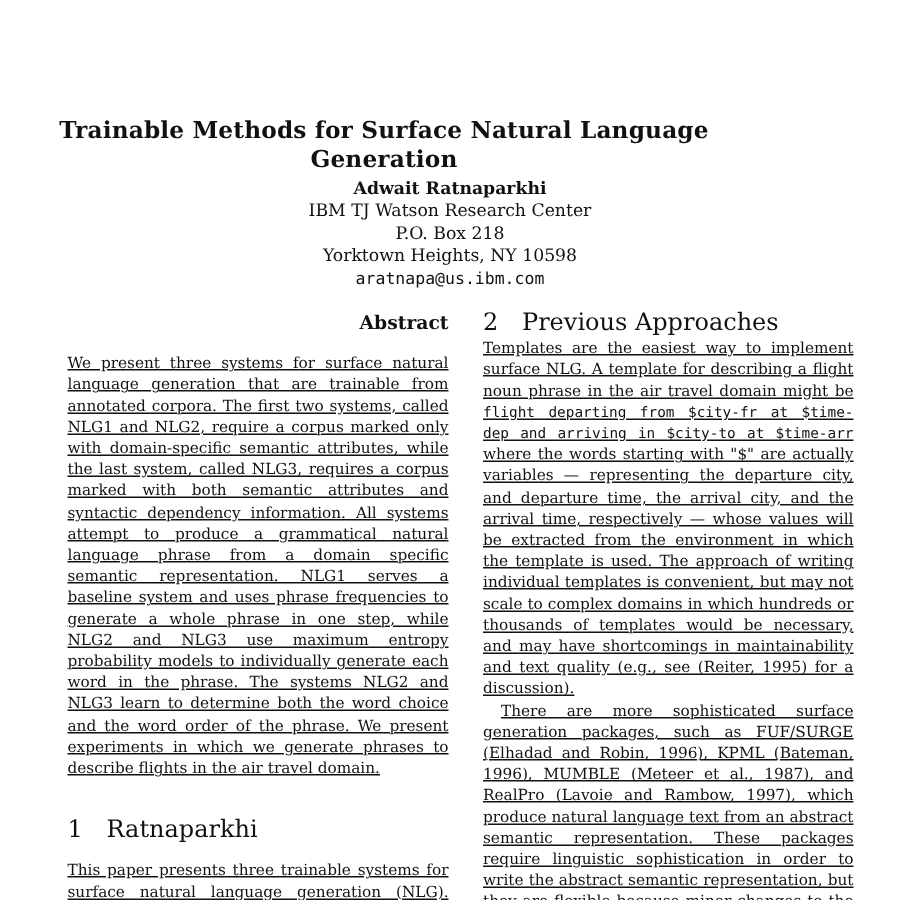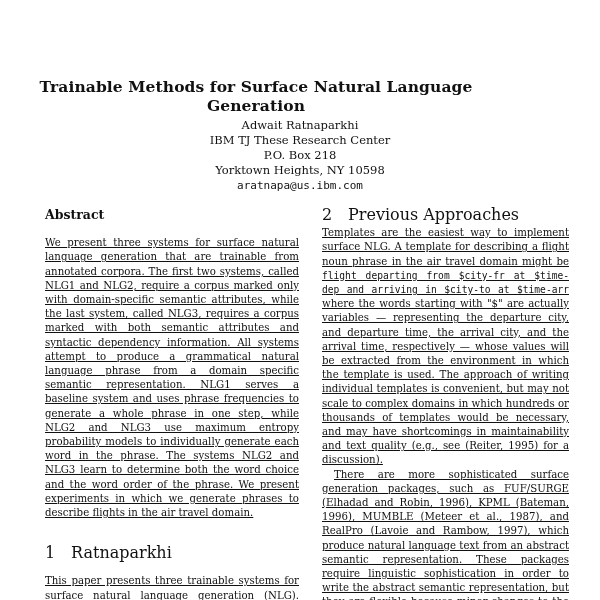--- a/index.html
+++ b/index.html
@@ -2,40 +2,40 @@
 <html><head>
 <meta charset="utf-8">
 <style>
   html, body { margin: 0; padding: 0; background: #ffffff; }
   body { width: 600px; height: 600px; overflow: hidden; position: relative;
          font-family: "DejaVu Serif", "Liberation Serif", serif; color: #111; }
   .title { position: absolute; top: 77px; left: 0; width: 512px; text-align: center;
            font-weight: bold; font-size: 15.5px; letter-spacing: 0.1px; }
   .author-block { position: absolute; top: 118px; left: 0; width: 600px; text-align: center;
                   font-size: 11.5px; line-height: 15px; }
-  .author-name { font-weight: normal; }
+  .author-name { font-weight: bold; }
   .email { font-family: "DejaVu Sans Mono", "Liberation Mono", monospace; font-weight: normal; font-size: 11px; }
   .col { position: absolute; font-size: 10.2px; line-height: 14.2px; text-align: justify; }
   .col-left { left: 45px; width: 254px; }
   .col-right { left: 322px; width: 247px; }
-  .heading-center { text-align: left; font-weight: bold; font-size: 12.5px; }
+  .heading-center { text-align: right; font-weight: bold; font-size: 12.5px; }
   .heading { font-weight: normal; font-size: 16px; }
   .heading .num { display: inline-block; width: 26px; }
   p { margin: 0; text-decoration: underline; }
   .indent { text-indent: 12px; }
   .mono { font-family: "DejaVu Sans Mono", "Liberation Mono", monospace; font-size: 9.6px; }
 </style>
 </head>
 <body>
 
 <div class="title">Trainable Methods for Surface Natural Language Generation</div>
 
 <div class="author-block">
   <div class="author-name">Adwait Ratnaparkhi</div>
-  <div>IBM TJ These Research Center</div>
+  <div>IBM TJ Watson Research Center</div>
   <div>P.O. Box 218</div>
   <div>Yorktown Heights, NY 10598</div>
   <div class="email">aratnapa@us.ibm.com</div>
 </div>
 
 <div class="col col-left" style="top:208px;">
   <div class="heading-center">Abstract</div>
   <div style="height:14px;"></div>
   <p>We present three systems for surface natural language generation that are trainable from annotated corpora. The first two systems, called NLG1 and NLG2, require a corpus marked only with domain-specific semantic attributes, while the last system, called NLG3, requires a corpus marked with both semantic attributes and syntactic dependency information. All systems attempt to produce a grammatical natural language phrase from a domain specific semantic representation. NLG1 serves a baseline system and uses phrase frequencies to generate a whole phrase in one step, while NLG2 and NLG3 use maximum entropy probability models to individually generate each word in the phrase. The systems NLG2 and NLG3 learn to determine both the word choice and the word order of the phrase. We present experiments in which we generate phrases to describe flights in the air travel domain.</p>
   <div style="height:26px;"></div>

